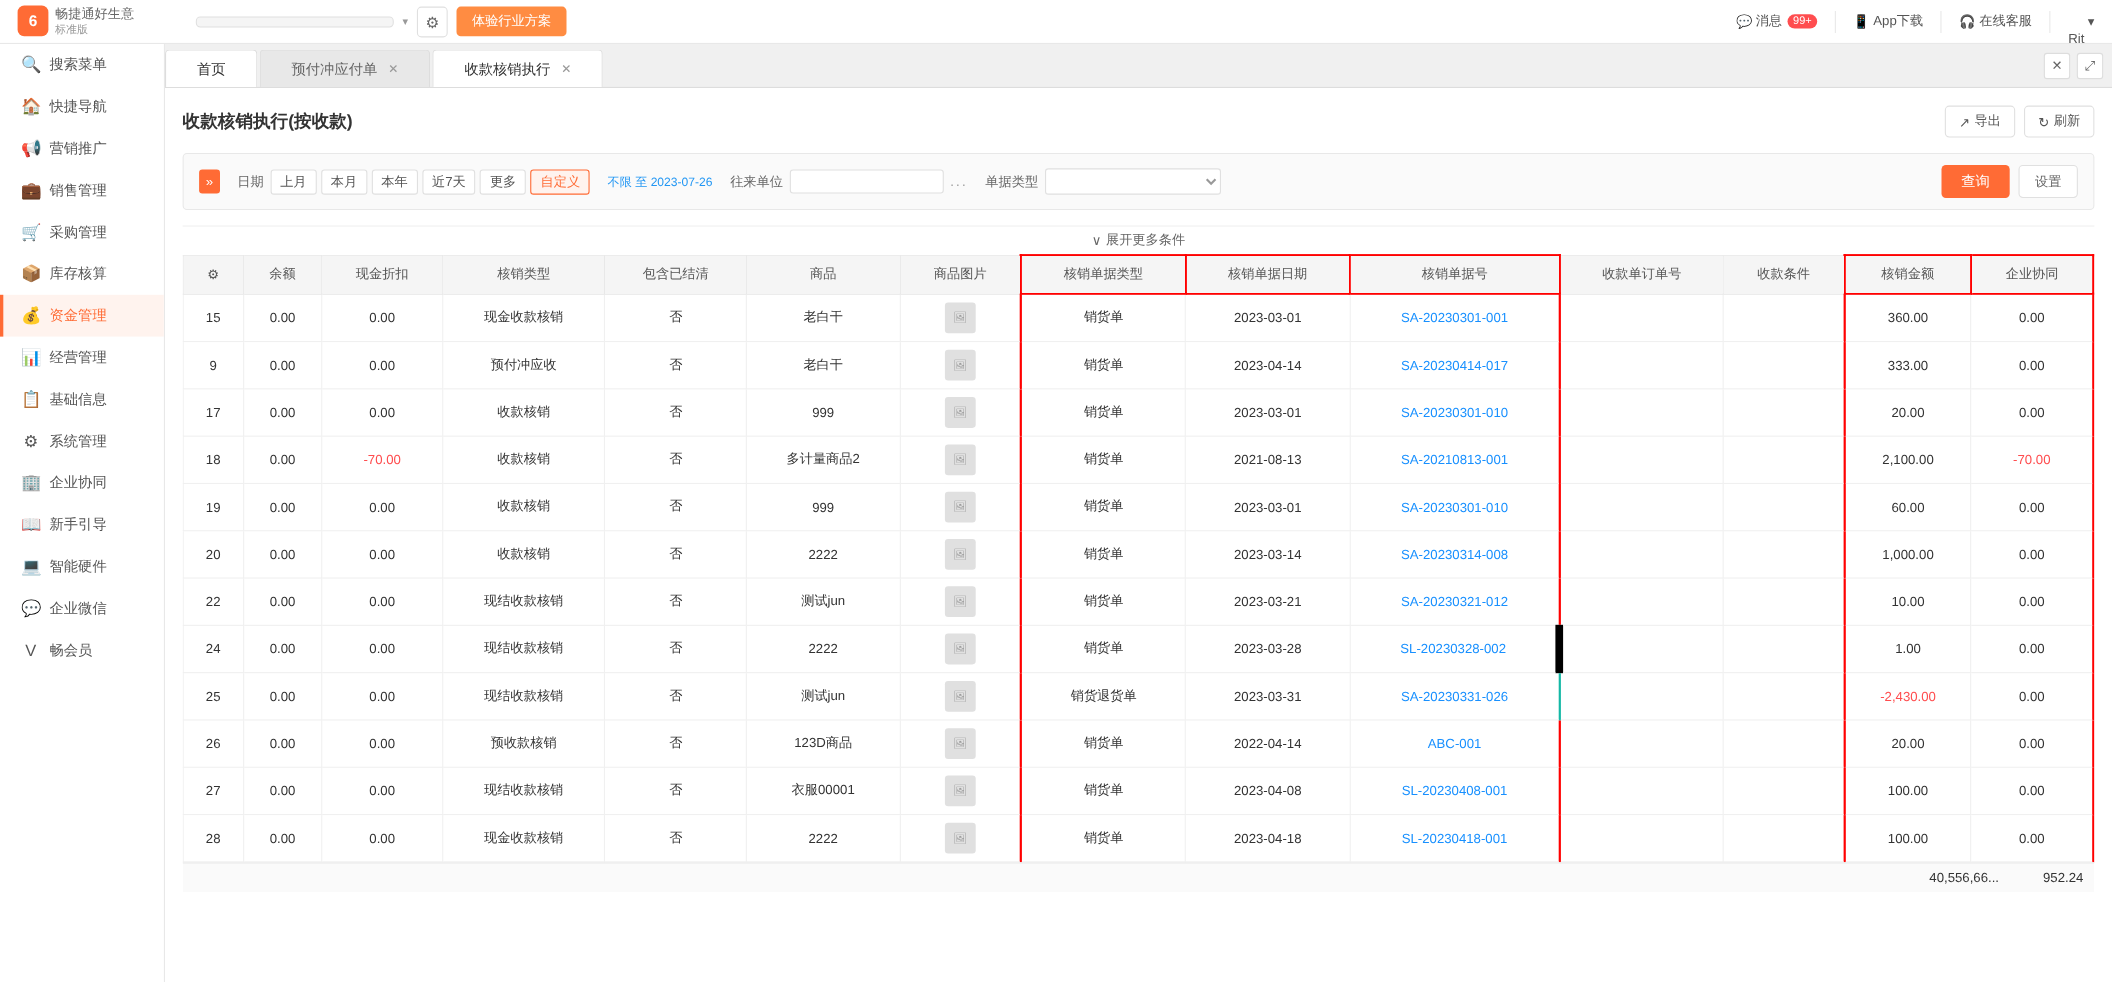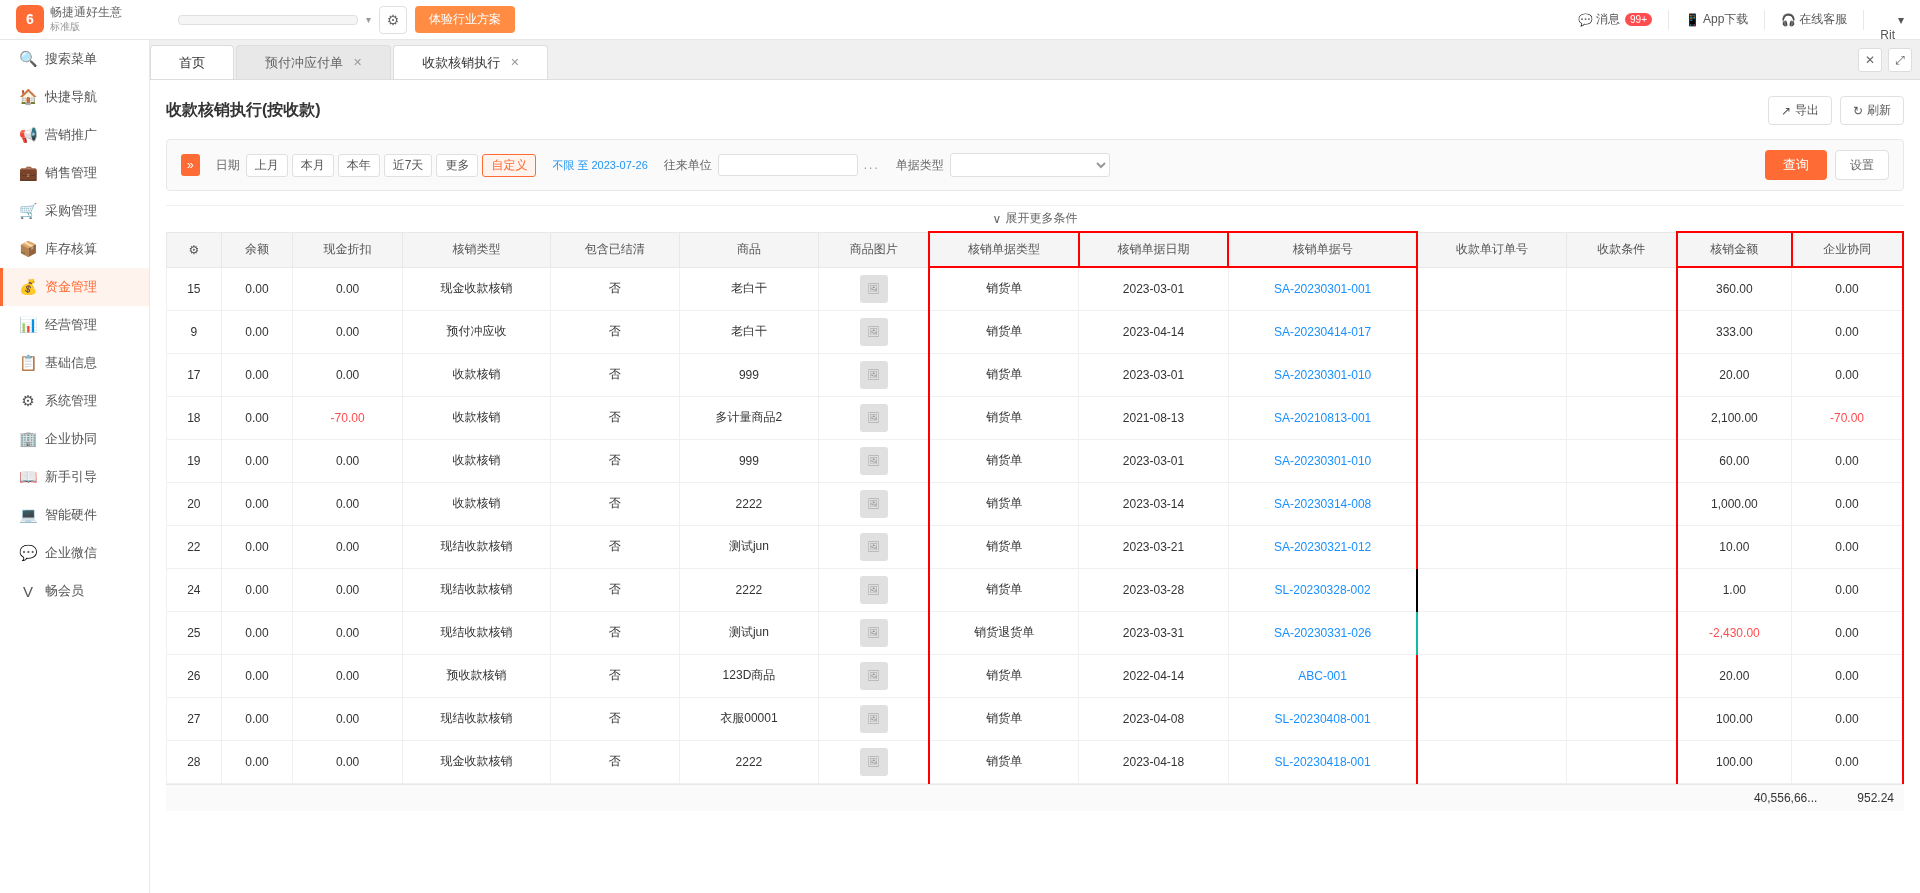--- a/index.html
+++ b/index.html
@@ -723,21 +723,21 @@
       <td>0.00</td>
       <td class="">0.00</td>
       <td>现结收款核销</td>
       <td>否</td>
       <td>2222</td>
       <td>
                   <div style="width:28px;height:28px;background:#e0e0e0;border-radius:3px;margin:0 auto;display:flex;align-items:center;justify-content:center;font-size:10px;color:#999;">🖼</div>
                 </td>
       <td style="border-left: 2px solid #ff0000; border-right: 1px solid #f0f0f0;">销货单</td>
       <td>2023-03-28</td>
-      <td style="border-right: 2px solid #000000;"><a class="link-cell">SL-20230328-002</a></td>
+      <td style="border-right: 7px solid #000000;"><a class="link-cell">SL-20230328-002</a></td>
       <td></td>
       <td></td>
       <td style="border-left: 2px solid #ff0000;" class="">1.00</td>
       <td style="border-right: 2px solid #ff0000;" class="">0.00</td>
     </tr>
               <tr>
       <td>25</td>
       <td>0.00</td>
       <td class="">0.00</td>
       <td>现结收款核销</td>

